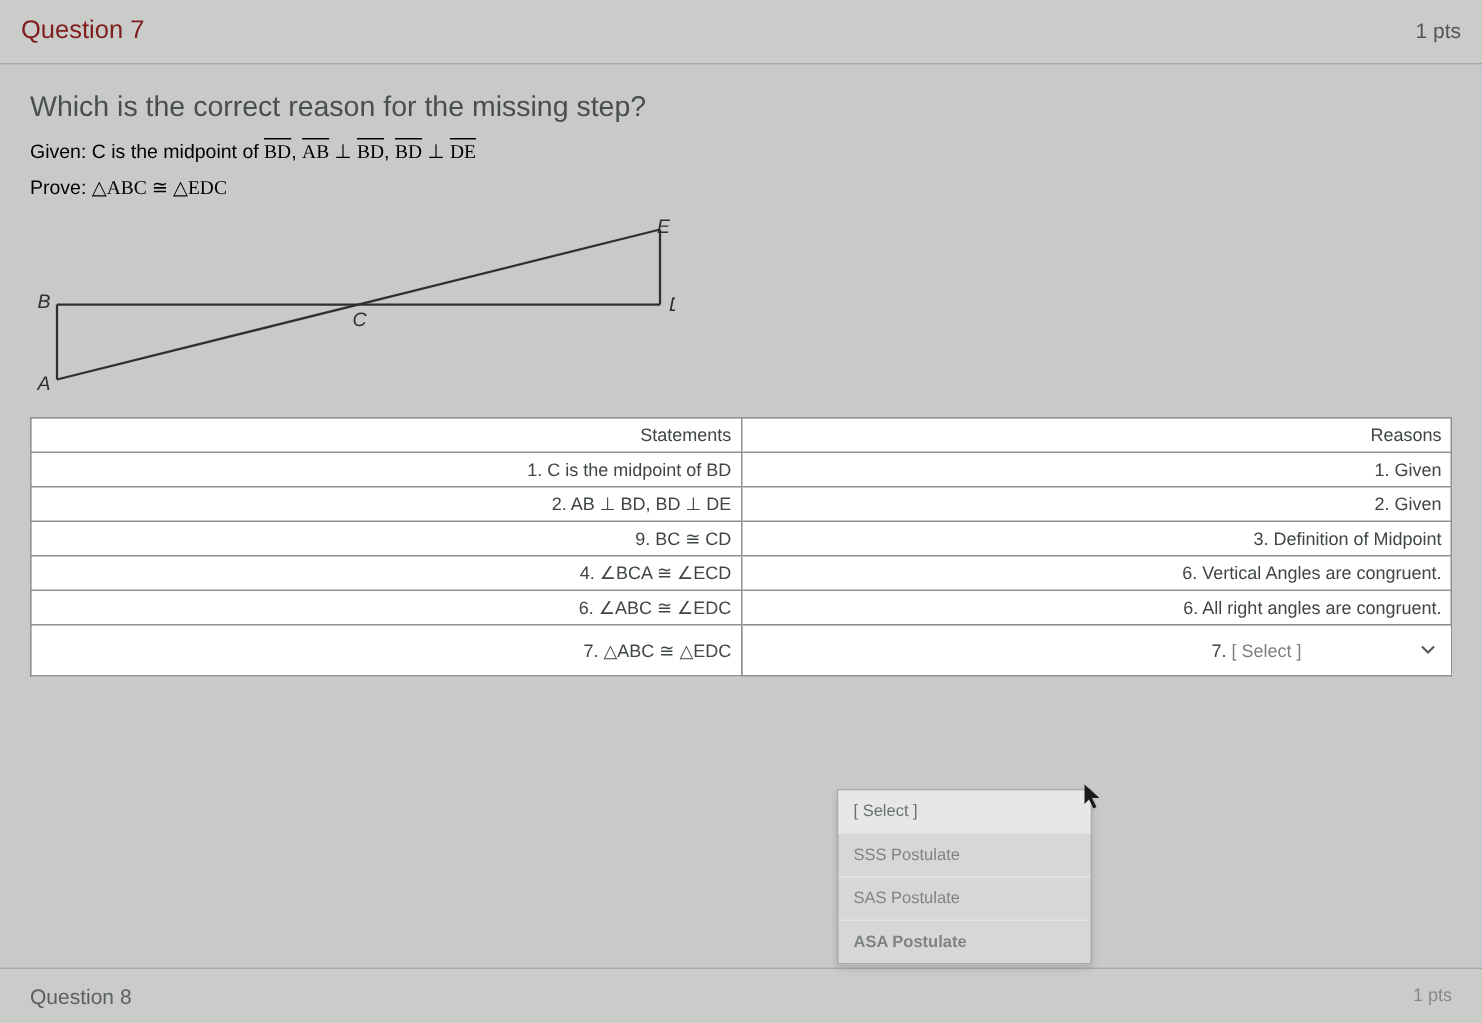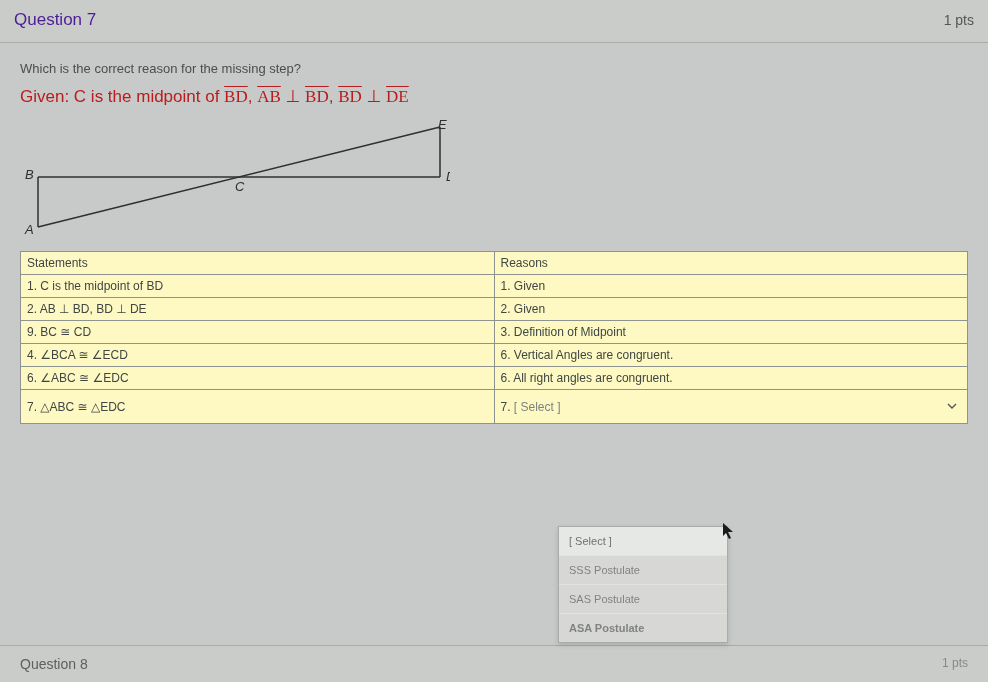--- a/index.html
+++ b/index.html
@@ -13,40 +13,40 @@
       position: relative;
     }
     .q-header {
       display: flex;
       justify-content: space-between;
       align-items: center;
       border-bottom: 1px solid #a8aba9;
       padding: 10px 14px 12px 14px;
       background: #caccca;
     }
-    .q-title { font-size: 17px; color: #4c1d95; font-weight: 500; }
+    .q-title { font-size: 17px; color: #7f1d1d; font-weight: 500; }
     .q-pts { font-size: 14px; color: #555; }
     .content { padding: 18px 20px 10px 20px; }
-    .prompt { font-size: 13px; color: #4a4e4c; margin-bottom: 10px; }
-    .given, .prove { font-size: 17px; color: #b91c1c; margin-bottom: 8px; }
+    .prompt { font-size: 19px; color: #4a4e4c; margin-bottom: 10px; }
+    .given, .prove { font-size: 13px; color: #000000; margin-bottom: 8px; }
     .math { font-family: 'Times New Roman', serif; }
     .diagram {
       margin: 12px 0 8px 0;
     }
     table.proof {
       width: 100%;
       border-collapse: collapse;
       font-size: 12px;
       table-layout: fixed;
     }
     table.proof td, table.proof th {
       border: 1px solid #8f9390;
       padding: 4px 6px;
-      text-align: left;
-      background: #fef9c3;
+      text-align: right;
+      background: #ffffff;
       color: #3f4644;
       font-weight: normal;
       vertical-align: middle;
       height: 18px;
     }
     table.proof th { color: #3f4644; }
     .sel-cell { position: relative; color:#7a7f7d; }
     .select-box {
       display: inline-flex;
       align-items: center;
@@ -118,20 +118,24 @@
   <p class="prompt">Which is the correct reason for the missing step?</p>
 
   <p class="given">
     <span>Given: </span>
     <span>C is the midpoint of </span>
     <span class="math ov">BD</span><span>, </span>
     <span class="math ov">AB</span><span> ⊥ </span><span class="math ov">BD</span><span>, </span>
     <span class="math ov">BD</span><span> ⊥ </span><span class="math ov">DE</span>
   </p>
 
+  <p class="prove">
+    <span>Prove: </span>
+    <span class="math">△ABC ≅ △EDC</span>
+  </p>
 
   <div class="diagram">
     <svg width="430" height="120" viewBox="0 0 430 120">
       <line x1="18" y1="58" x2="420" y2="58" stroke="#2d302e" stroke-width="1.5"></line>
       <line x1="18" y1="58" x2="18" y2="108" stroke="#2d302e" stroke-width="1.5"></line>
       <line x1="420" y1="58" x2="420" y2="8" stroke="#2d302e" stroke-width="1.5"></line>
       <line x1="18" y1="108" x2="420" y2="8" stroke="#2d302e" stroke-width="1.5"></line>
       <text x="5" y="60" font-size="13" font-style="italic" fill="#2d302e">B</text>
       <text x="5" y="115" font-size="13" font-style="italic" fill="#2d302e">A</text>
       <text x="215" y="72" font-size="13" font-style="italic" fill="#2d302e">C</text>

